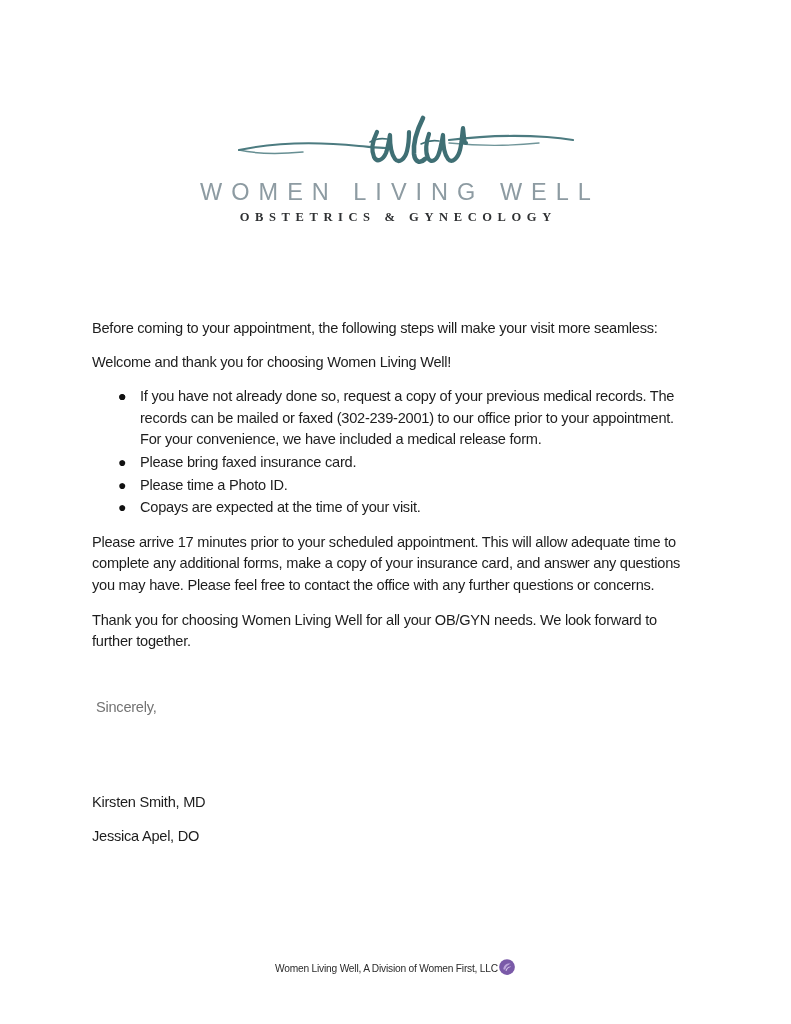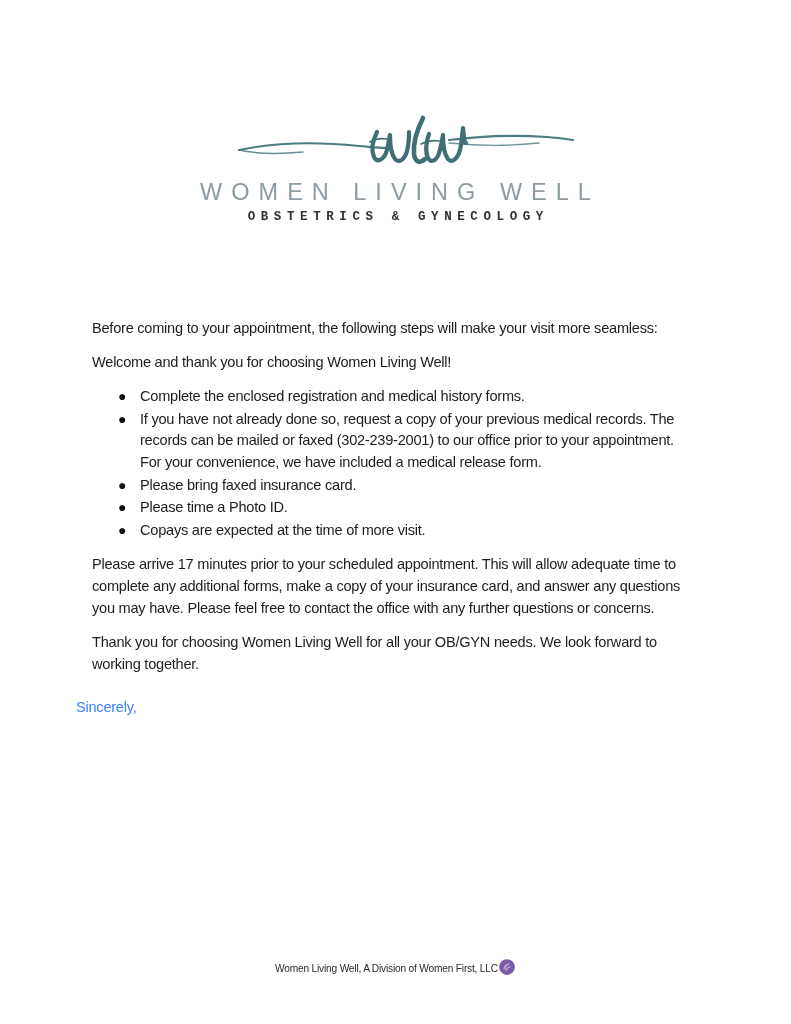--- a/index.html
+++ b/index.html
@@ -41,21 +41,21 @@
     font-size: 23.5px;
     font-weight: 400;
     letter-spacing: 9.0px;
     color: #8d9ba2;
     text-indent: 9px;
     line-height: 1.05;
     white-space: nowrap;
   }
   .brand-tagline {
     margin-top: 6px;
-    font-family: Liberation Mono, monospace;
+    font-family: Liberation Serif, serif;
     font-size: 12.5px;
     font-weight: 700;
     letter-spacing: 5.6px;
     color: #2f3133;
     text-indent: 5.6px;
     line-height: 1.05;
     white-space: nowrap;
   }
 
   
@@ -91,26 +91,26 @@
     left: 26px;
     top: 0;
     font-size: 14px;
     line-height: 21.6px;
     color: #111111;
   }
 
   .signoff {
     position: absolute;
     top: 697px;
-    left: 76px;
+    left: 96px;
     width: 594px;
     font-family: "Liberation Sans", sans-serif;
     font-size: 14.6px;
     line-height: 21.6px;
-    color: #3b82f6;
+    color: #737373;
     letter-spacing: -0.25px;
   }
   .sig-names {
     position: absolute;
     top: 792px;
     left: 92px;
     width: 594px;
     font-family: "Liberation Sans", sans-serif;
     font-size: 14.6px;
     line-height: 21.6px;
@@ -177,47 +177,50 @@
 
   <div class="body-copy">
 
     <p class="para tight">Before coming to your appointment, the following steps will make your visit more seamless:</p>
 
     <p class="para">Welcome and thank you for choosing Women Living Well!</p>
 
     <ul class="steps">
       <li>
         <span class="bullet">●</span>
-        <span>Complete the enclosed registration and medical history forms.</span>
       </li>
       <li>
         <span class="bullet">●</span>
         <span>If you have not already done so, request a copy of your previous medical records.  The records can be mailed or faxed (302-239-2001) to our office prior to your appointment.  For your convenience, we have included a medical release form.</span>
       </li>
       <li>
         <span class="bullet">●</span>
         <span>Please bring faxed insurance card.</span>
       </li>
       <li>
         <span class="bullet">●</span>
         <span>Please time a Photo ID.</span>
       </li>
       <li>
         <span class="bullet">●</span>
-        <span>Copays are expected at the time of more visit.</span>
+        <span>Copays are expected at the time of your visit.</span>
       </li>
     </ul>
 
     <p class="para">Please arrive 17 minutes prior to your scheduled appointment.  This will allow adequate time to complete any additional forms, make a copy of your insurance card, and answer any questions you may have.  Please feel free to contact the office with any further questions or concerns.</p>
 
-    <p class="para">Thank you for choosing Women Living Well for all your OB/GYN needs.  We look forward to working together.</p>
+    <p class="para">Thank you for choosing Women Living Well for all your OB/GYN needs.  We look forward to further together.</p>
   </div>
 
   <div class="signoff">Sincerely,</div>
 
+  <div class="sig-names">
+    <div class="name-line">Kirsten Smith, MD</div>
+    <div class="name-line">Jessica Apel, DO</div>
+  </div>
 
   <div class="footer">
     <span class="footer-text">Women Living Well, A Division of Women First, LLC</span>
     <svg class="footer-mark" viewBox="0 0 24 24" aria-hidden="true">
       <circle cx="12" cy="12" r="10.5" fill="#7a5aa8"></circle>
       <path d="M7 15 C 8 9, 13 6, 17 8 C 13.5 8.5, 10.5 11, 9.5 15.5 Z" fill="#c2abdd" opacity="0.95"></path>
       <path d="M10 17 C 11 13, 14.5 10.5, 17.5 11.5 C 14.5 12.5, 12.2 14.5, 11.4 17.4 Z" fill="#ded0ef" opacity="0.9"></path>
     </svg>
   </div>
 

